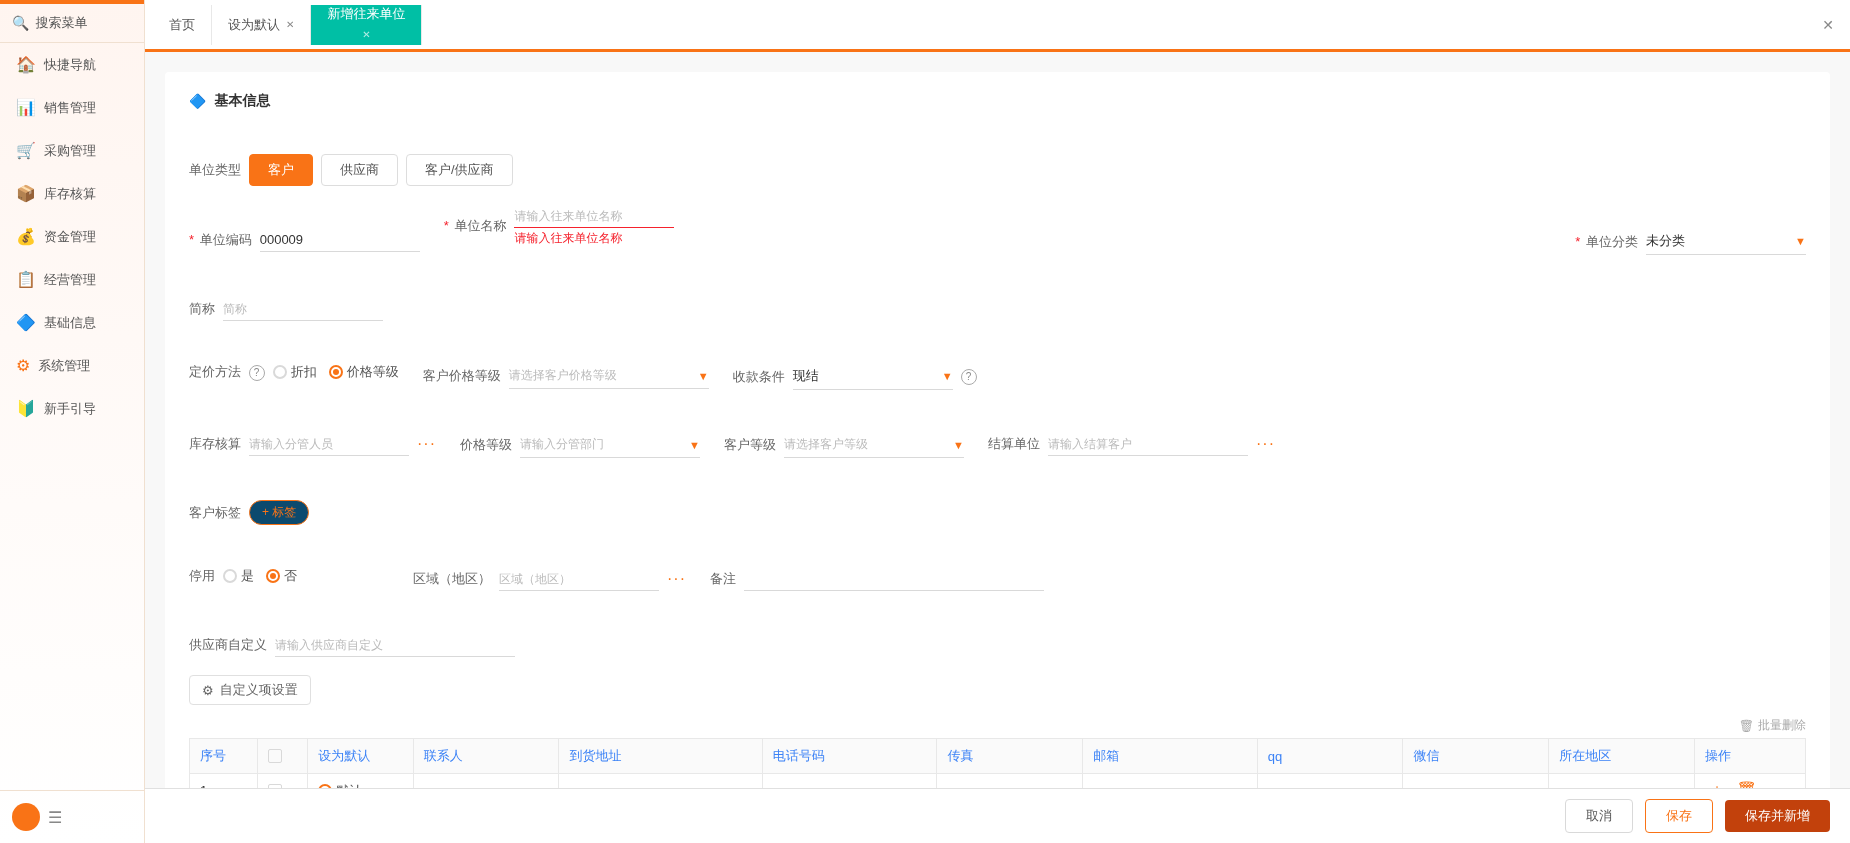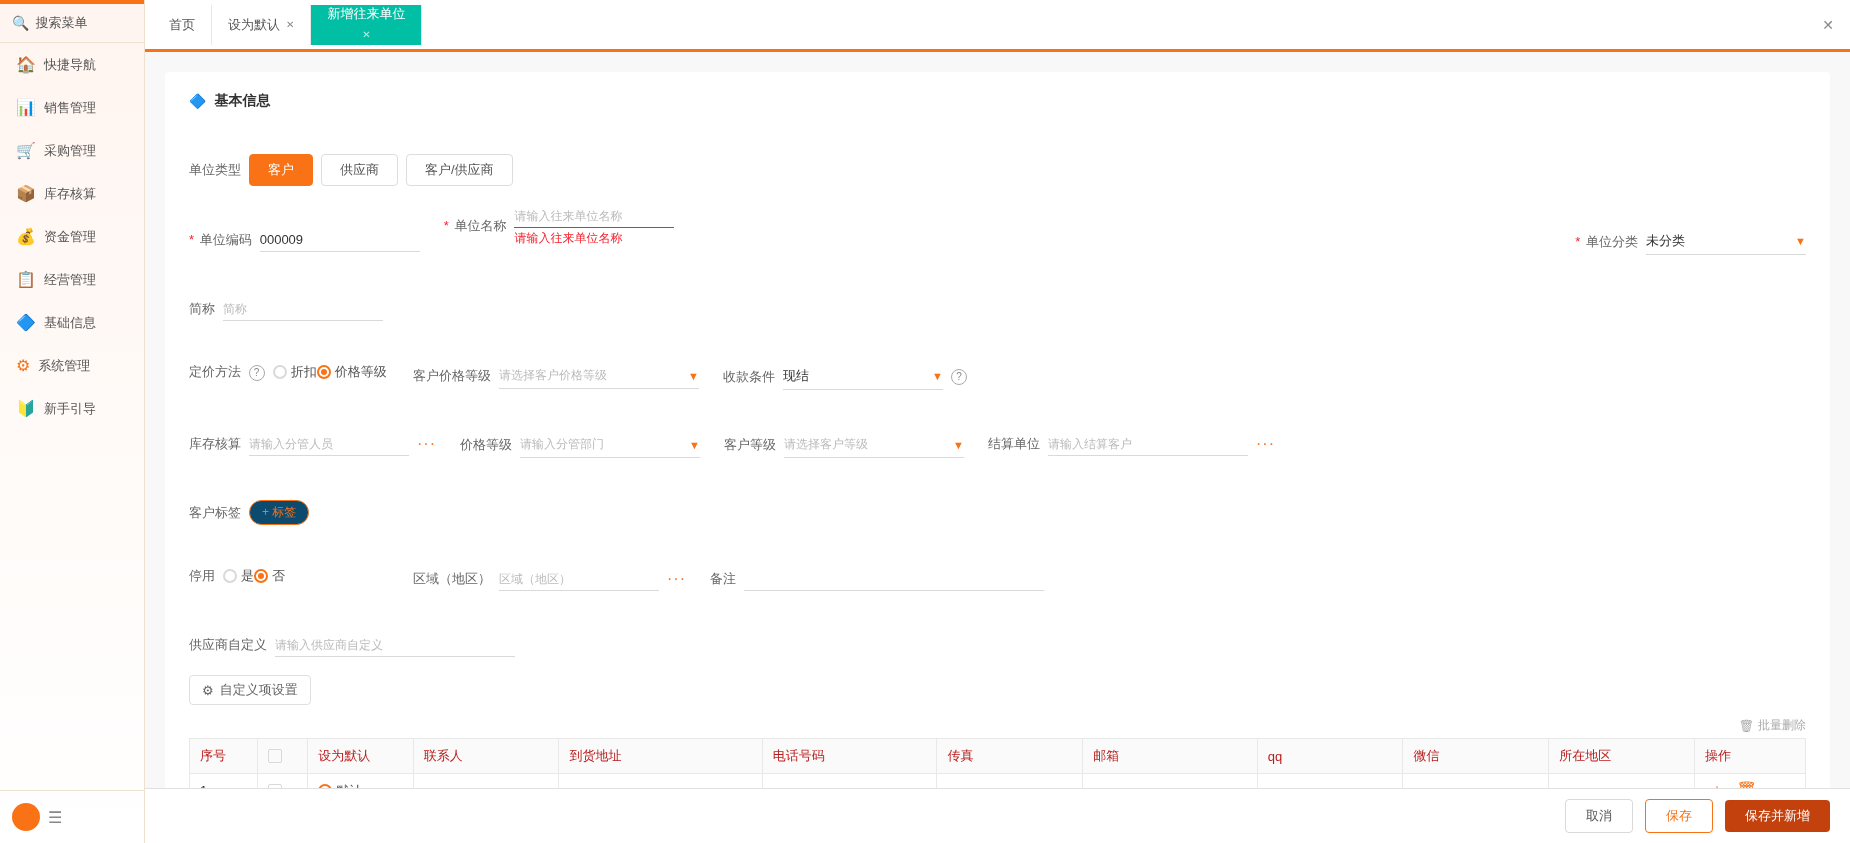--- a/index.html
+++ b/index.html
@@ -217,21 +217,21 @@
       font-size: 13px;
       color: #333;
       width: 160px;
     }
     .field-select-text {
       flex: 1;
     }
     .select-arrow { color: #f97316; font-size: 11px; }
 
     
-    .radio-group { display: flex; align-items: center; gap: 0; }
+    .radio-group { display: flex; align-items: center; gap: 12px; }
     .radio-item { display: flex; align-items: center; gap: 4px; cursor: pointer; font-size: 13px; color: #555; }
     .radio-circle {
       width: 14px; height: 14px; border-radius: 50%;
       border: 2px solid #d9d9d9;
       display: flex; align-items: center; justify-content: center;
     }
     .radio-circle.checked { border-color: #f97316; }
     .radio-dot { width: 6px; height: 6px; border-radius: 50%; background: #f97316; }
 
     
@@ -273,21 +273,21 @@
     
     .data-table {
       width: 100%;
       border-collapse: collapse;
       font-size: 13px;
     }
     .data-table th {
       background: #fafafa;
       border: 1px solid #e8e8e8;
       padding: 8px 10px;
-      color: #b91c1c;
+      color: #3b82f6;
       font-weight: normal;
       text-align: left;
     }
     .data-table td {
       border: 1px solid #e8e8e8;
       padding: 6px 10px;
       color: #333;
     }
     .checkbox-cell { text-align: center; }
     .checkbox {

